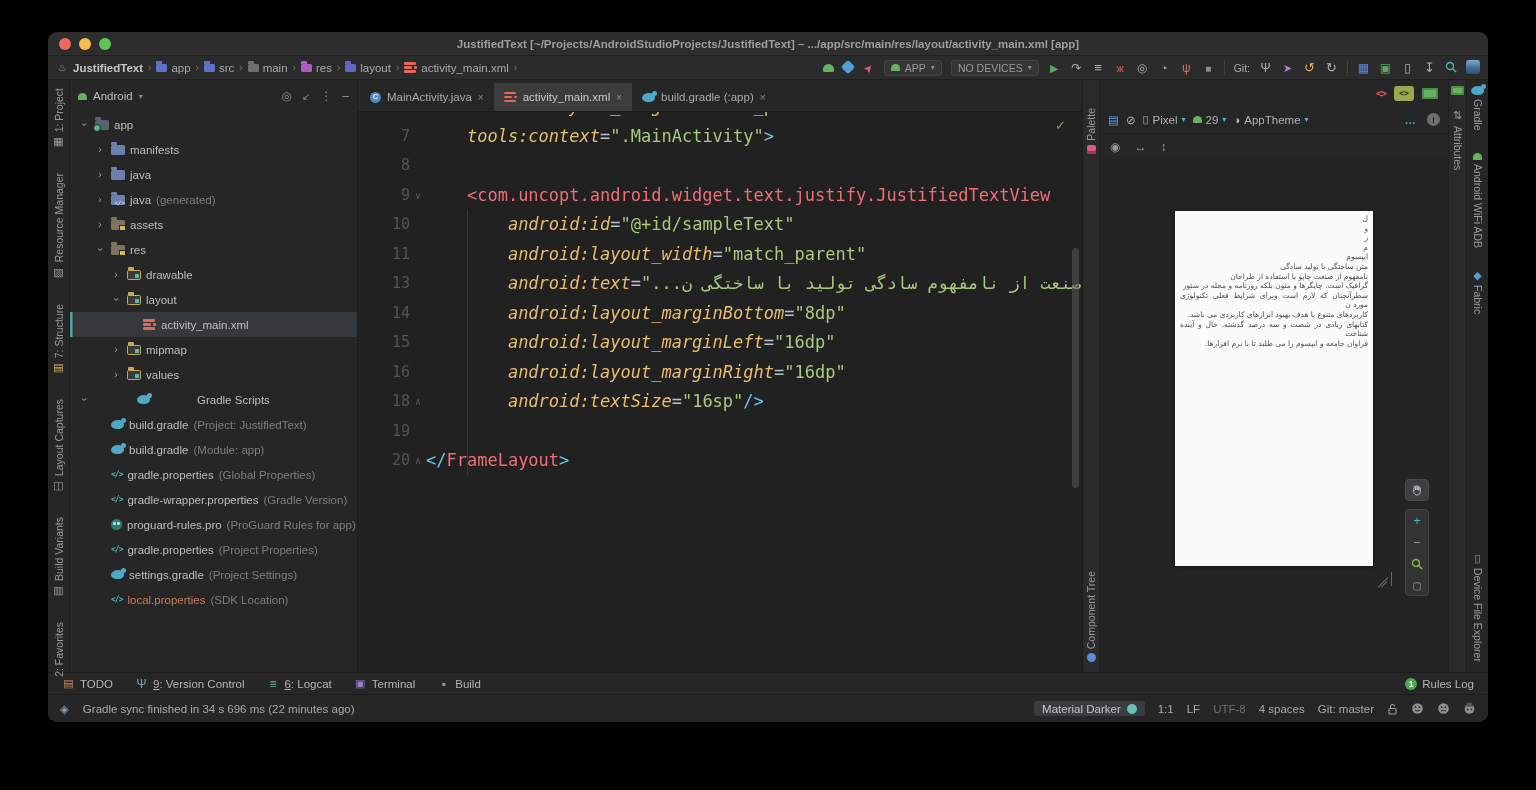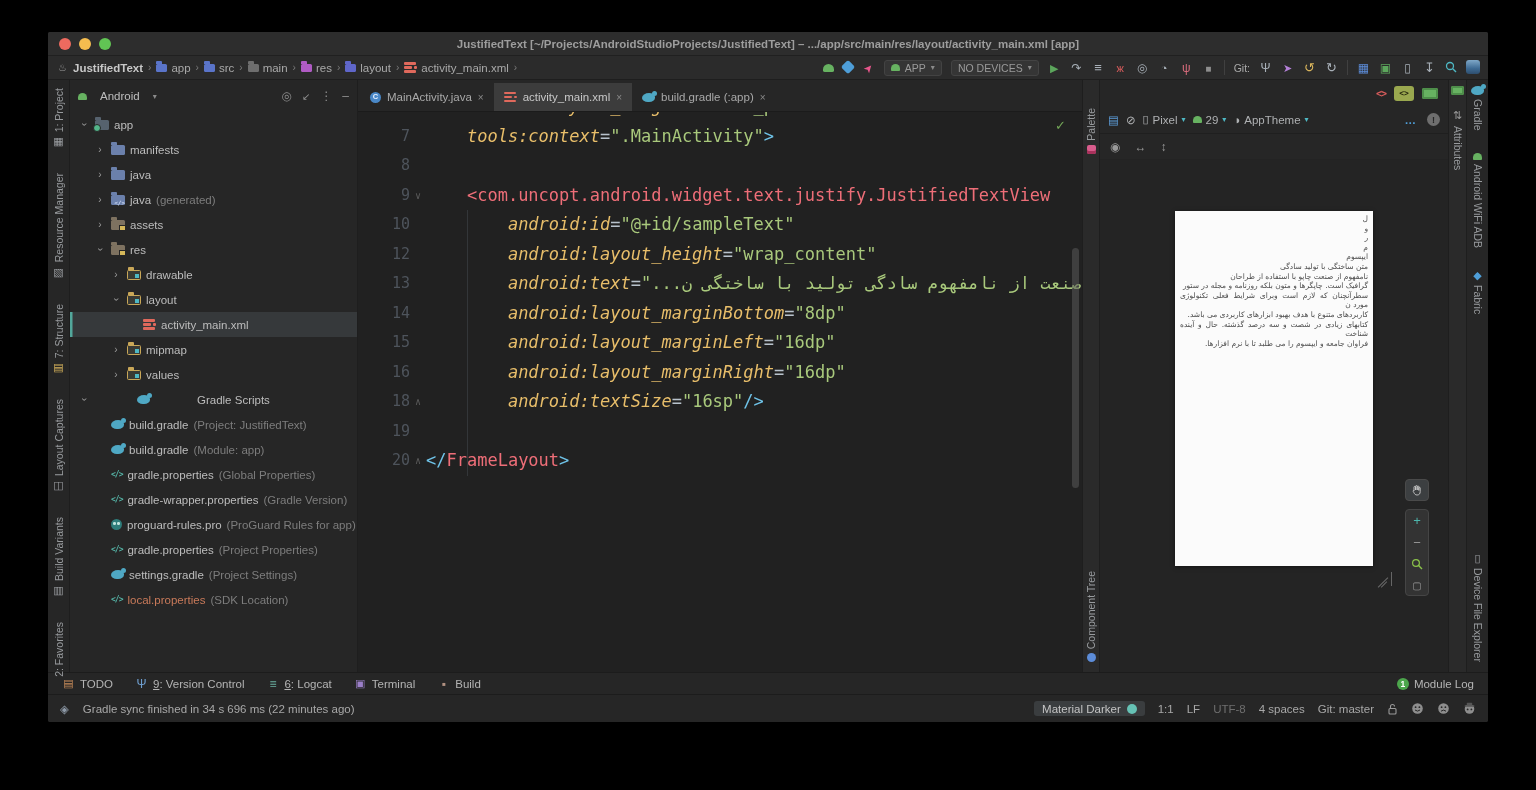--- a/index.html
+++ b/index.html
@@ -2,21 +2,21 @@
 <html style="--attr-yellow: #E8BE6A; --string-green: #A9C97C; --tag-red: #EE6E78; --bracket-blue: #6FC3E8; --accent-teal: #66C2B5; --run-green: #5CA65C; --error-red: #D85C5C;"><head>
 <meta charset="utf-8">
 <style>
   :root{
     --attr-yellow:#E8BE6A; --string-green:#A9C97C; --tag-red:#EE6E78; --bracket-blue:#6FC3E8;
     --op-gray:#B8C2CC; --accent-teal:#66C2B5; --run-green:#5CA65C; --error-red:#D85C5C;
   }
   *{margin:0;padding:0;box-sizing:border-box;}
   body{background:#000;width:1536px;height:790px;overflow:hidden;font-family:"Liberation Sans",sans-serif;}
   .stage{position:relative;width:1536px;height:790px;background:#000;}
-  .window{position:absolute;left:48px;top:32px;width:1440px;height:690px;background:#262626;border-radius:2px;overflow:hidden;box-shadow:0 18px 48px rgba(0,0,0,.65);display:flex;flex-direction:column;}
+  .window{position:absolute;left:48px;top:32px;width:1440px;height:690px;background:#262626;border-radius:9px;overflow:hidden;box-shadow:0 18px 48px rgba(0,0,0,.65);display:flex;flex-direction:column;}
 
   
   .titlebar{height:24px;background:#2D2D2D;display:flex;align-items:center;position:relative;flex:none;border-bottom:1px solid #202020;}
   .lights{display:flex;gap:8px;margin-left:11px;}
   .light{width:12px;height:12px;border-radius:50%;}
   .l-red{background:#EE6A5F}.l-yellow{background:#F5BD4F}.l-green{background:#61C554}
   .title{position:absolute;left:0;right:0;text-align:center;font-size:11.5px;color:#9D9D9D;font-weight:bold;}
 
   
   .toolbar{height:24px;background:#2B2B2B;border-bottom:1px solid #1E1E1E;display:flex;align-items:center;flex:none;padding:0 8px;font-size:11.5px;color:#A9A9A9;}
@@ -65,21 +65,21 @@
   .strip.right-outer{width:22px;border-left:1px solid #1E1E1E;padding-top:6px;gap:22px;padding-bottom:10px;}
   .strip.right-inner{width:18px;border-left:1px solid #1E1E1E;padding-top:6px;gap:14px;background:#2A2A2A;}
   .stripe-item{display:flex;flex-direction:column;align-items:center;gap:4px;}
   .vlabel{writing-mode:vertical-rl;font-size:10.5px;color:#989B9E;white-space:nowrap;}
   .flip .vlabel{transform:rotate(180deg);}
   .flip.stripe-item{flex-direction:column-reverse;}
   .spacer{flex:1;}
 
   
   .project{width:288px;background:#262626;border-right:1px solid #1E1E1E;flex:none;display:flex;flex-direction:column;font-size:11.5px;color:#BDBDBD;}
-  .proj-head{height:32px;display:flex;align-items:center;padding:0 8px;gap:13px;flex:none;}
+  .proj-head{height:32px;display:flex;align-items:center;padding:0 8px;gap:6px;flex:none;}
   .proj-head .hicons{margin-left:auto;display:flex;gap:10px;color:#8E8E8E;font-size:12px;align-items:center;}
   .tree{flex:1;overflow:hidden;}
   .trow{height:25px;display:flex;align-items:center;gap:5px;cursor:default;white-space:nowrap;}
   .trow.selected{background:#36393B;box-shadow:inset 2.5px 0 0 #52A79B;}
   .caret{width:12px;text-align:center;color:#9A9A9A;font-size:10px;flex:none;display:inline-block;}
   .caret.exp{transform:rotate(90deg);}
   .t-sec{color:#7D7D7D;}
   .t-accent{color:#C97A5A;}
 
   
@@ -422,21 +422,21 @@
               <span>build.gradle (:app)</span>
               <span class="x">×</span>
             </div>
           </div>
         <div class="code-area" id="codearea">
             <div class="cl" style="margin-top: -20px;"><span class="ln"></span><span class="fmark"></span><span class="ct">    <span class="s-attr">android:layout_height</span><span class="s-op">=</span><span class="s-str">"match_parent"</span></span></div>
             <div class="cl"><span class="ln">7</span><span class="fmark"></span><span class="ct">    <span class="s-attr">tools:context</span><span class="s-op">=</span><span class="s-str">".MainActivity"</span><span class="s-brk">&gt;</span></span></div>
             <div class="cl"><span class="ln">8</span><span class="fmark"></span><span class="ct"></span></div>
             <div class="cl"><span class="ln">9</span><span class="fmark">∨</span><span class="ct">    <span class="s-tag">&lt;com.uncopt.android.widget.text.justify.JustifiedTextView</span></span></div>
             <div class="cl"><span class="ln">10</span><span class="fmark"></span><span class="ct">        <span class="s-attr">android:id</span><span class="s-op">=</span><span class="s-str">"@+id/sampleText"</span></span></div>
-            <div class="cl"><span class="ln">12</span><span class="fmark"></span><span class="ct">        <span class="s-attr">android:layout_height</span><span class="s-op">=</span><span class="s-str">"wrap_content"</span></span></div>
+            <div class="cl"><span class="ln">11</span><span class="fmark"></span><span class="ct">        <span class="s-attr">android:layout_width</span><span class="s-op">=</span><span class="s-str">"match_parent"</span></span></div>
             <div class="cl"><span class="ln">13</span><span class="fmark"></span><span class="ct">        <span class="s-attr">android:text</span><span class="s-op">=</span><span class="s-str">"</span><span class="s-dots">...</span><span class="s-rtl" dir="rtl">چ صنعت از نامفهوم سادگی تولید با ساختگی ن</span></span></div>
             <div class="cl"><span class="ln">14</span><span class="fmark"></span><span class="ct">        <span class="s-attr">android:layout_marginBottom</span><span class="s-op">=</span><span class="s-str">"8dp"</span></span></div>
             <div class="cl"><span class="ln">15</span><span class="fmark"></span><span class="ct">        <span class="s-attr">android:layout_marginLeft</span><span class="s-op">=</span><span class="s-str">"16dp"</span></span></div>
             <div class="cl"><span class="ln">16</span><span class="fmark"></span><span class="ct">        <span class="s-attr">android:layout_marginRight</span><span class="s-op">=</span><span class="s-str">"16dp"</span></span></div>
             <div class="cl"><span class="ln">18</span><span class="fmark">∧</span><span class="ct">        <span class="s-attr">android:textSize</span><span class="s-op">=</span><span class="s-str">"16sp"</span><span class="s-brk">/&gt;</span></span></div>
             <div class="cl"><span class="ln">19</span><span class="fmark"></span><span class="ct"></span></div>
             <div class="cl"><span class="ln">20</span><span class="fmark">∧</span><span class="ct"><span class="s-brk">&lt;/</span><span class="s-tag">FrameLayout</span><span class="s-brk">&gt;</span></span></div>
             <div class="indent-guide" style="left: 109px; top: 98px; height: 266px;"></div>
           </div>
         <span class="ed-check">✓</span>
@@ -575,21 +575,21 @@
             <span class="icn g" style="color: rgb(155, 127, 201); font-size: 11px;">▣</span>
             <span>Terminal</span>
           </span>
           <span class="bitem">
             <span class="icn g" style="color: rgb(176, 144, 128); font-size: 12px;">▪</span>
             <span>Build</span>
           </span>
         </span>
       <span class="eventlog">
         <span class="ev-badge">1</span>
-        <span>Module Log</span>
+        <span>Rules Log</span>
       </span>
     </div>
 
     <div class="statusbar">
       <span class="sb-icn" style="color:#8E9AA8;">◈</span>
       <span>Gradle sync finished in 34 s 696 ms (22 minutes ago)</span>
       <span class="sb-right">
         <span class="pill">
           <span>Material Darker</span>
           <span class="teal-dot"></span>

